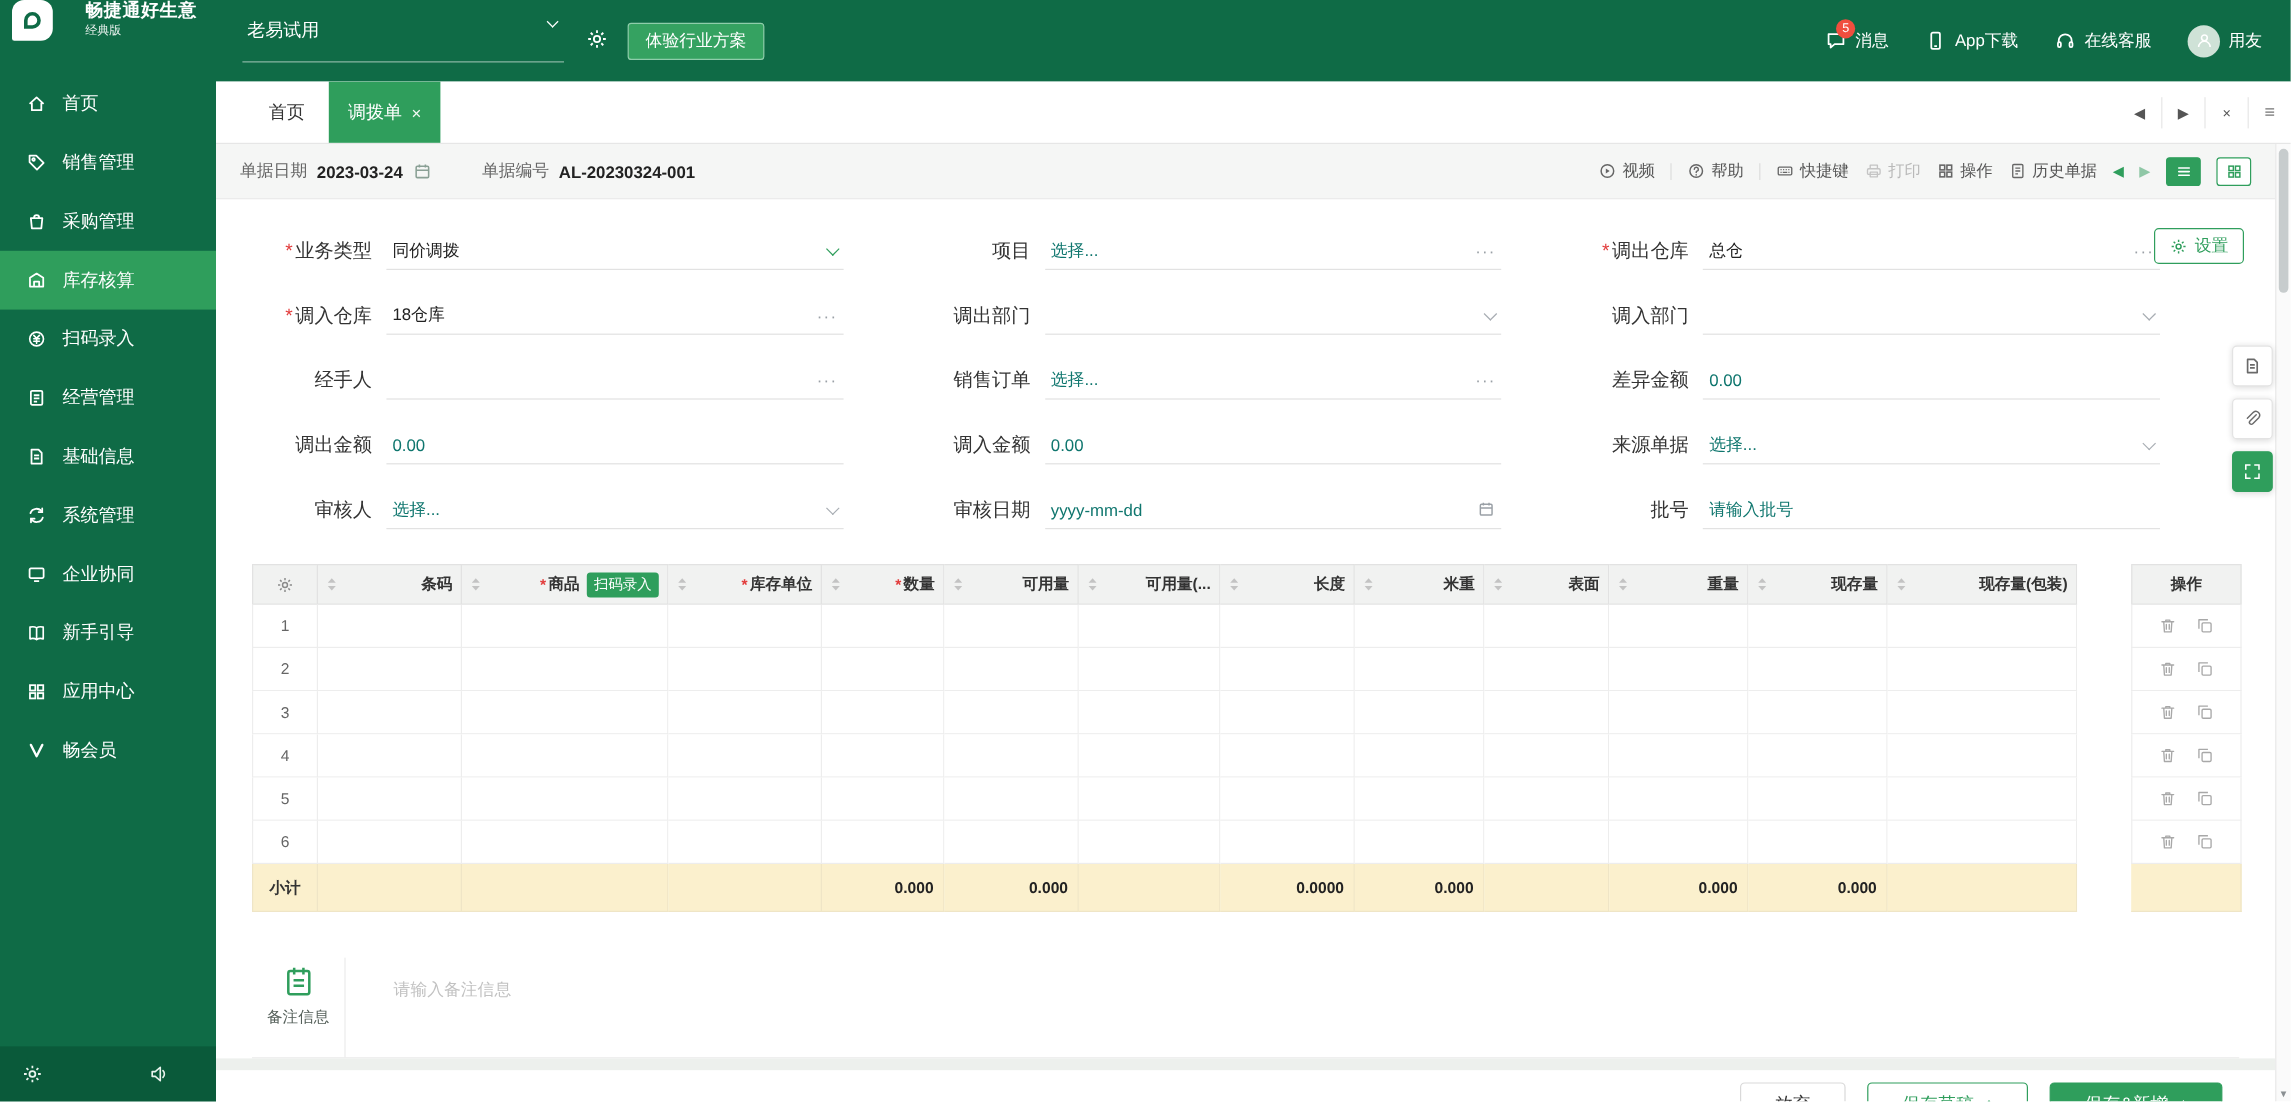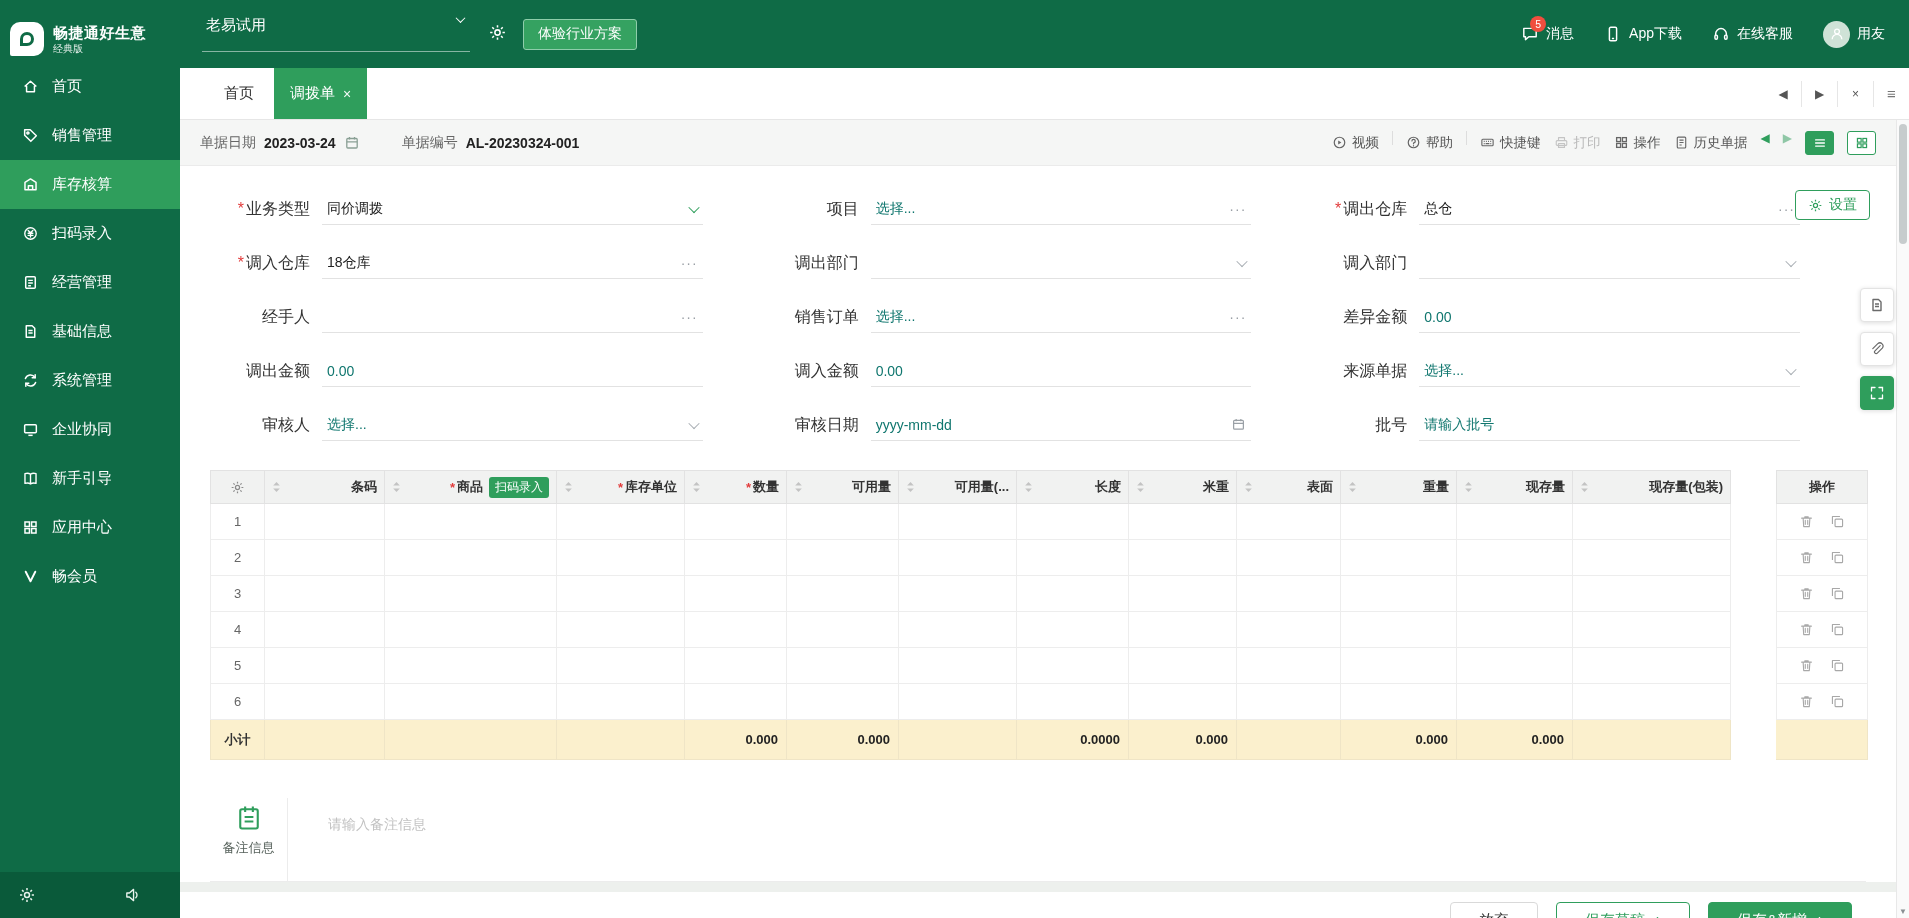--- a/index.html
+++ b/index.html
@@ -4,21 +4,21 @@
 <style>
 * { margin:0; padding:0; box-sizing:border-box; }
 html,body { width:1909px; height:918px; overflow:hidden; }
 body { font-family:"Liberation Sans","DejaVu Sans",sans-serif; font-size:14px; color:#333; background:#fff; }
 [data-interactable="true"] { cursor:pointer; }
 .app { width:1909px; height:918px; display:flex; }
 .ic { width:16px; height:16px; flex-shrink:0; }
 
 
 .sidebar { width:180px; background:#0f6b46; color:#fff; display:flex; flex-direction:column; flex-shrink:0; }
-.logo { height:56px; display:flex; align-items:flex-end; padding:0 10px; gap:9px; }
+.logo { height:56px; display:flex; align-items:flex-start; padding:0 10px; gap:27px; }
 .logo-mark { width:34px; height:34px; background:#fff; border-radius:10px 10px 10px 2px; display:flex; align-items:center; justify-content:center; flex-shrink:0; }
 .logo-mark i { width:14px; height:14px; border:3.5px solid #0f6b46; border-radius:50% 50% 50% 0; display:block; }
 .logo-title { font-size:15px; font-weight:bold; letter-spacing:.5px; line-height:1.2; }
 .logo-badge { font-size:10px; opacity:.9; }
 .nav { flex:1; padding-top:6px; }
 .nav-item { height:49px; display:flex; align-items:center; gap:13px; padding-left:22px; font-size:15px; }
 .nav-item.active { background:#2f9e5c; }
 .nav-item .ic { width:17px; height:17px; color:#fff; }
 .sidebar-foot { height:46px; background:#0a5a3a; display:flex; align-items:center; justify-content:space-between; padding:0 38px 0 18px; }
 .sidebar-foot .ic { width:18px; height:18px; color:#eaf4ee; }
@@ -60,21 +60,21 @@
 .scroll-arrow { position:absolute; left:0; width:12px; text-align:center; font-size:8px; color:#8a8f92; }
 .scroll-arrow.down { bottom:2px; }
 
 
 .doc-header { height:46px; background:#f5f6f5; border-bottom:1px solid #ebebeb; display:flex; align-items:center; padding:0 20px; flex-shrink:0; font-size:14px; }
 .dh-left { display:flex; align-items:center; gap:8px; }
 .dh-lbl { color:#666; }
 .dh-val { color:#222; font-weight:bold; }
 .dh-group2 { margin-left:34px; display:flex; align-items:center; gap:8px; }
 .dh-left .ic { width:16px; height:16px; color:#8aa095; }
-.dh-right { margin-left:auto; display:flex; gap:13px; color:#555; font-size:13.5px; }
+.dh-right { margin-left:auto; display:flex; align-items:center; gap:13px; color:#555; font-size:13.5px; }
 .dh-item { display:flex; align-items:center; gap:5px; }
 .dh-item .ic { width:15px; height:15px; color:#666; }
 .dh-item.disabled { color:#b9b9b9; } .dh-item.disabled .ic { color:#c4c4c4; }
 .sep { width:1px; height:14px; background:#ddd; }
 .dh-arrow { font-size:12px; }
 .dh-arrow.g { color:#2f9e5c; } .dh-arrow.lg { color:#8fc7a6; }
 .view-btn { width:29px; height:24px; border:1px solid #2f9e5c; border-radius:3px; display:flex; align-items:center; justify-content:center; color:#2f9e5c; background:#fff; }
 .view-btn.active { background:#2f9e5c; color:#fff; }
 .view-btn .ic { width:14px; height:14px; }
 
@@ -340,20 +340,26 @@
             <use href="#s-home"></use>
           </svg>
           <span data-interactable="false">首页</span>
         </div>
       <div class="nav-item" data-interactable="true">
           <svg class="ic" data-interactable="false">
             <use href="#s-tag"></use>
           </svg>
           <span data-interactable="false">销售管理</span>
         </div>
+      <div class="nav-item" data-interactable="true">
+          <svg class="ic" data-interactable="false">
+            <use href="#s-bag"></use>
+          </svg>
+          <span data-interactable="false">采购管理</span>
+        </div>
       <div class="nav-item active" data-interactable="true">
           <svg class="ic" data-interactable="false">
             <use href="#s-store"></use>
           </svg>
           <span data-interactable="false">库存核算</span>
         </div>
       <div class="nav-item" data-interactable="true">
           <svg class="ic" data-interactable="false">
             <use href="#s-coin"></use>
           </svg>

